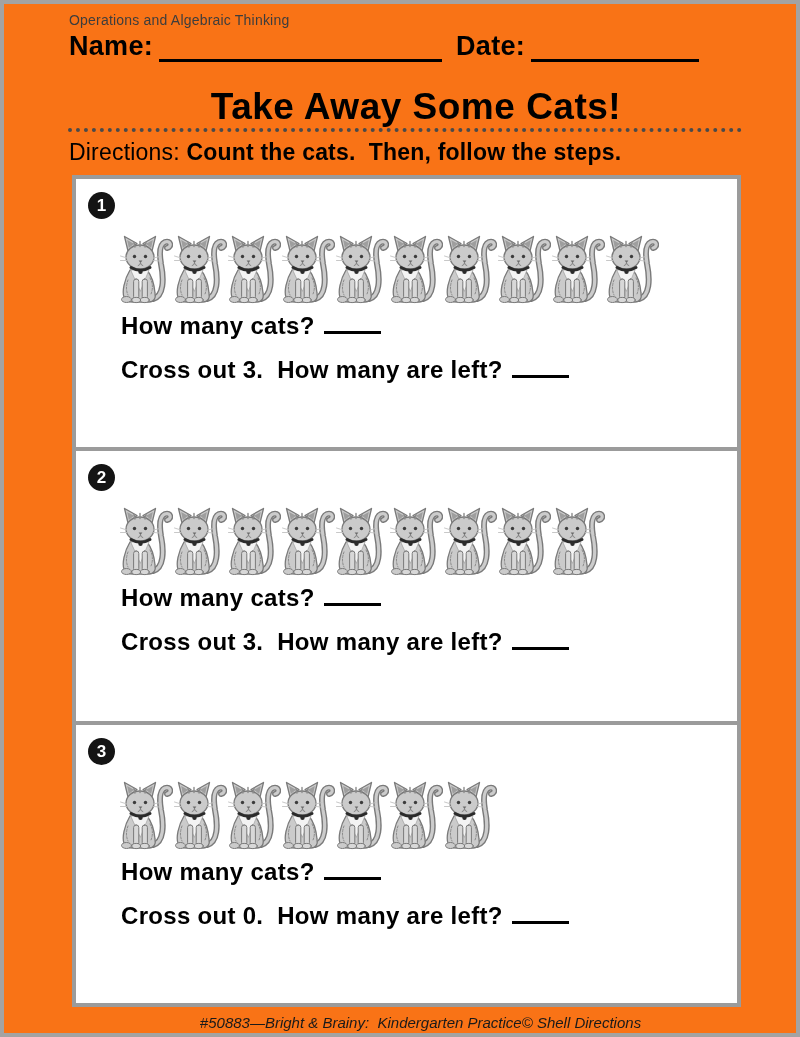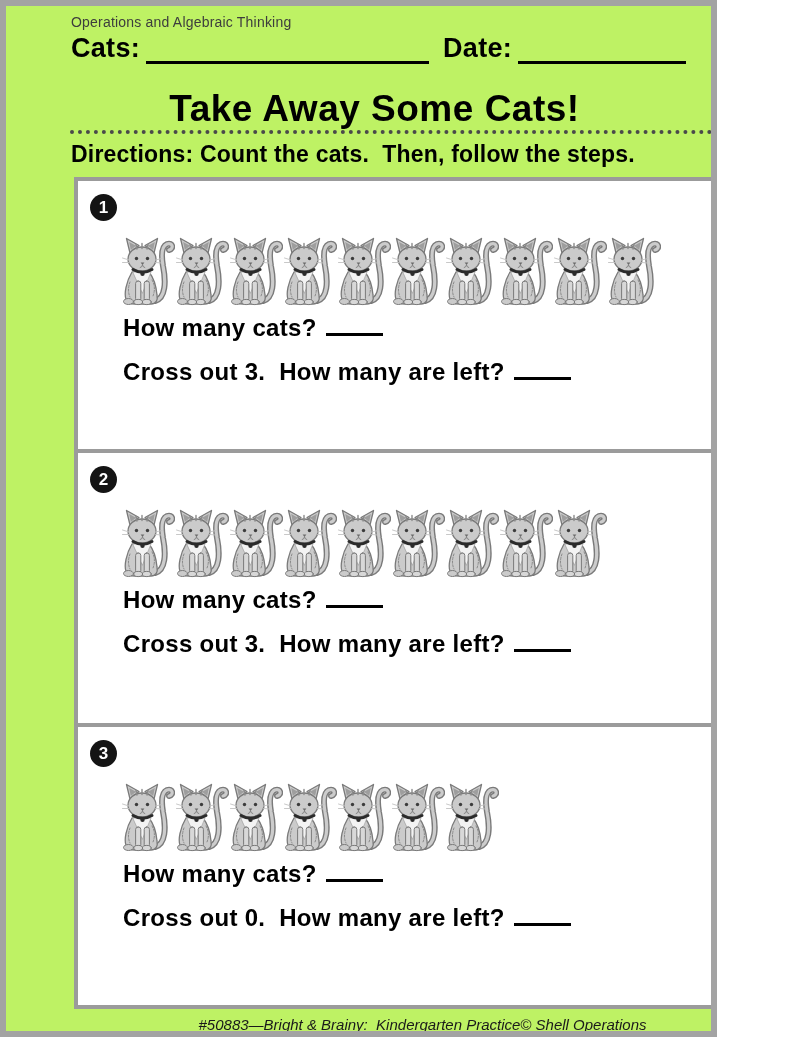--- a/index.html
+++ b/index.html
@@ -1,20 +1,20 @@
 <!DOCTYPE html>
 <html><head>
 <meta charset="utf-8">
 <style>
   * { margin:0; padding:0; box-sizing:border-box; }
   html,body { background:#fff; }
   body { font-family:"Liberation Sans", sans-serif; color:#000; }
   .page {
-    position:relative; width:717px; height:1037px;
-    border:6px solid #a3a3a3; background:#bef264; overflow:hidden;
+    position:relative; width:800px; height:1037px;
+    border:4px solid #a3a3a3; background:#f97316; overflow:hidden;
   }
   .header-label {
     position:absolute; left:65px; top:8px;
     font-size:14px; color:#3d3d3d; letter-spacing:0.2px;
   }
   .name-row {
     position:absolute; left:65px; top:28px; width:672px; height:30px;
     display:flex; align-items:flex-end;
     font-size:27px; font-weight:bold; letter-spacing:0.3px;
   }
@@ -29,21 +29,21 @@
     text-align:center; font-size:37px; font-weight:800; letter-spacing:0.5px;margin-left:16px;
   }
   .dotted-rule {
     position:absolute; left:64px; top:124px; width:674px; height:0;
     border-top:4px dotted #4a4a4a;
   }
   .directions {
     position:absolute; left:65px; top:135px;
     font-size:23px; font-weight:700; letter-spacing:0.2px;
   }
-  .directions .dlabel { font-weight:700; }
+  .directions .dlabel { font-weight:400; }
   .problems-box {
     position:absolute; left:68px; top:171px; width:669px; height:832px;
     border:4px solid #9b9b9b; background:#fff;
   }
   .problem { position:relative; width:100%; }
   .problem-1 { height:268px; }
   .problem-2 { height:274px; border-top:4px solid #9b9b9b; }
   .problem-3 { height:282px; border-top:4px solid #9b9b9b; }
   .badge {
     position:absolute; left:12px; top:13px; width:27px; height:27px;
@@ -103,21 +103,21 @@
       <circle cx="21.5" cy="39.8" r="2.2" fill="#2b2b2b"></circle>
     </g>
   </symbol>
 </svg>
 
 <div class="page">
 
   <div class="header-label">Operations and Algebraic Thinking</div>
 
   <div class="name-row">
-    <span>Cats:</span>
+    <span>Name:</span>
     <span class="write-line name-line"></span>
     <span class="date-label">Date:</span>
     <span class="write-line date-line"></span>
   </div>
 
   <h1 class="title">Take Away Some Cats!</h1>
 
   <div class="dotted-rule"></div>
 
   <div class="directions">
@@ -238,16 +238,16 @@
       </div>
       <div class="question q2">
         <span>Cross out 0.&nbsp; How many are left?</span><span class="blank"></span>
       </div>
     </section>
 
   </div>
 
   <div class="footer">
     <span>#50883—Bright &amp; Brainy:&nbsp; Kindergarten Practice</span>
-    <span>© Shell Operations</span>
+    <span>© Shell Directions</span>
   </div>
 
 </div>
 
 </body></html>

